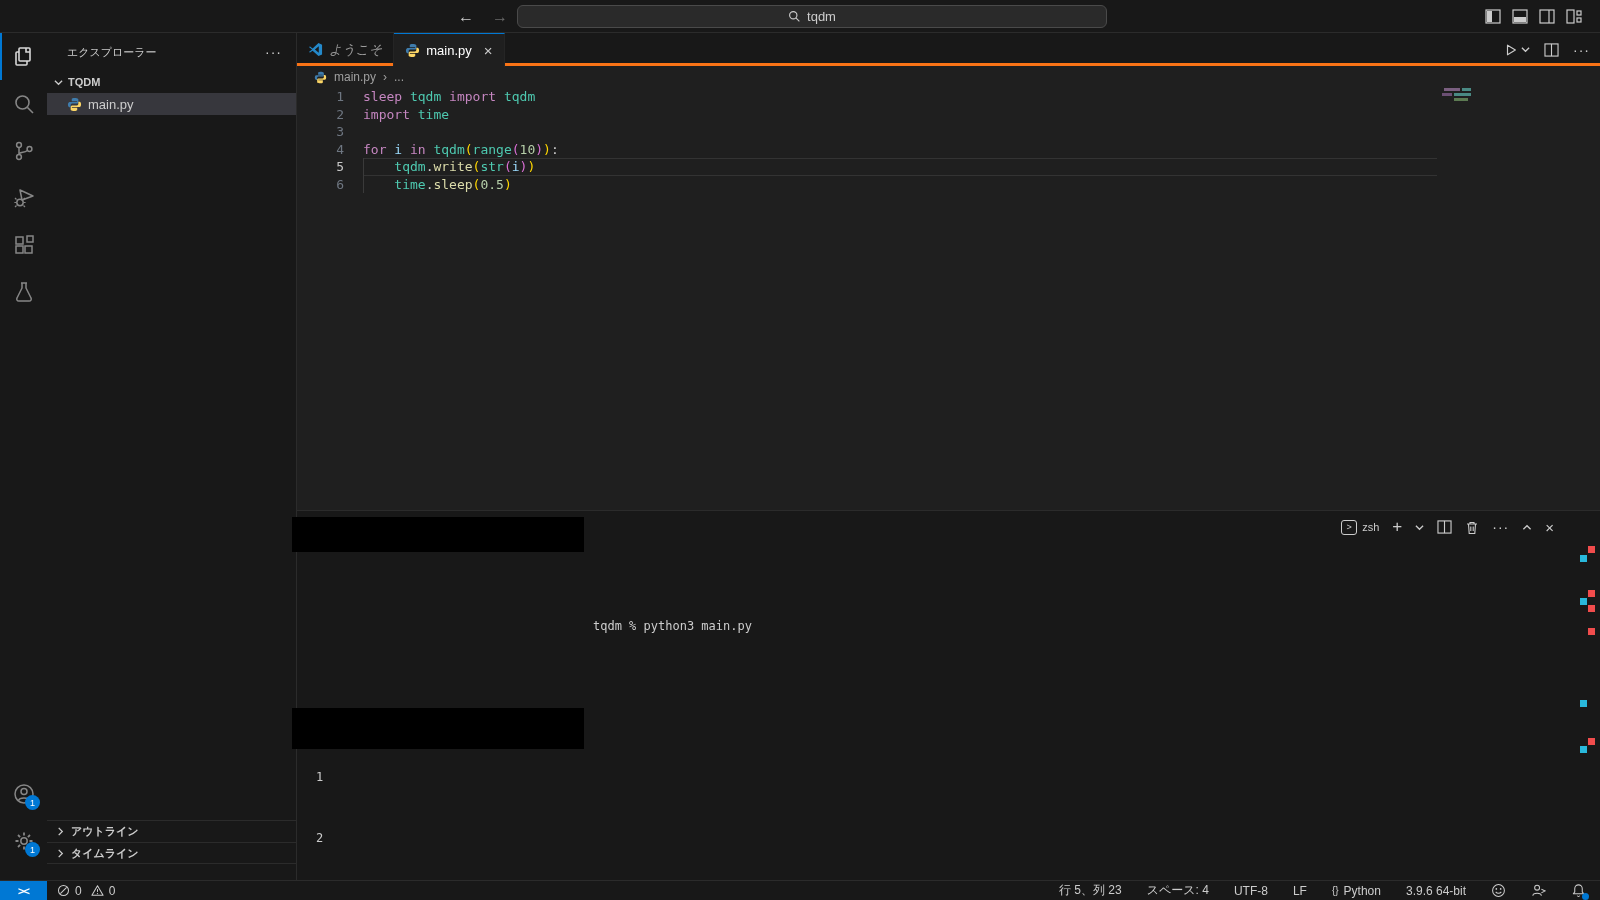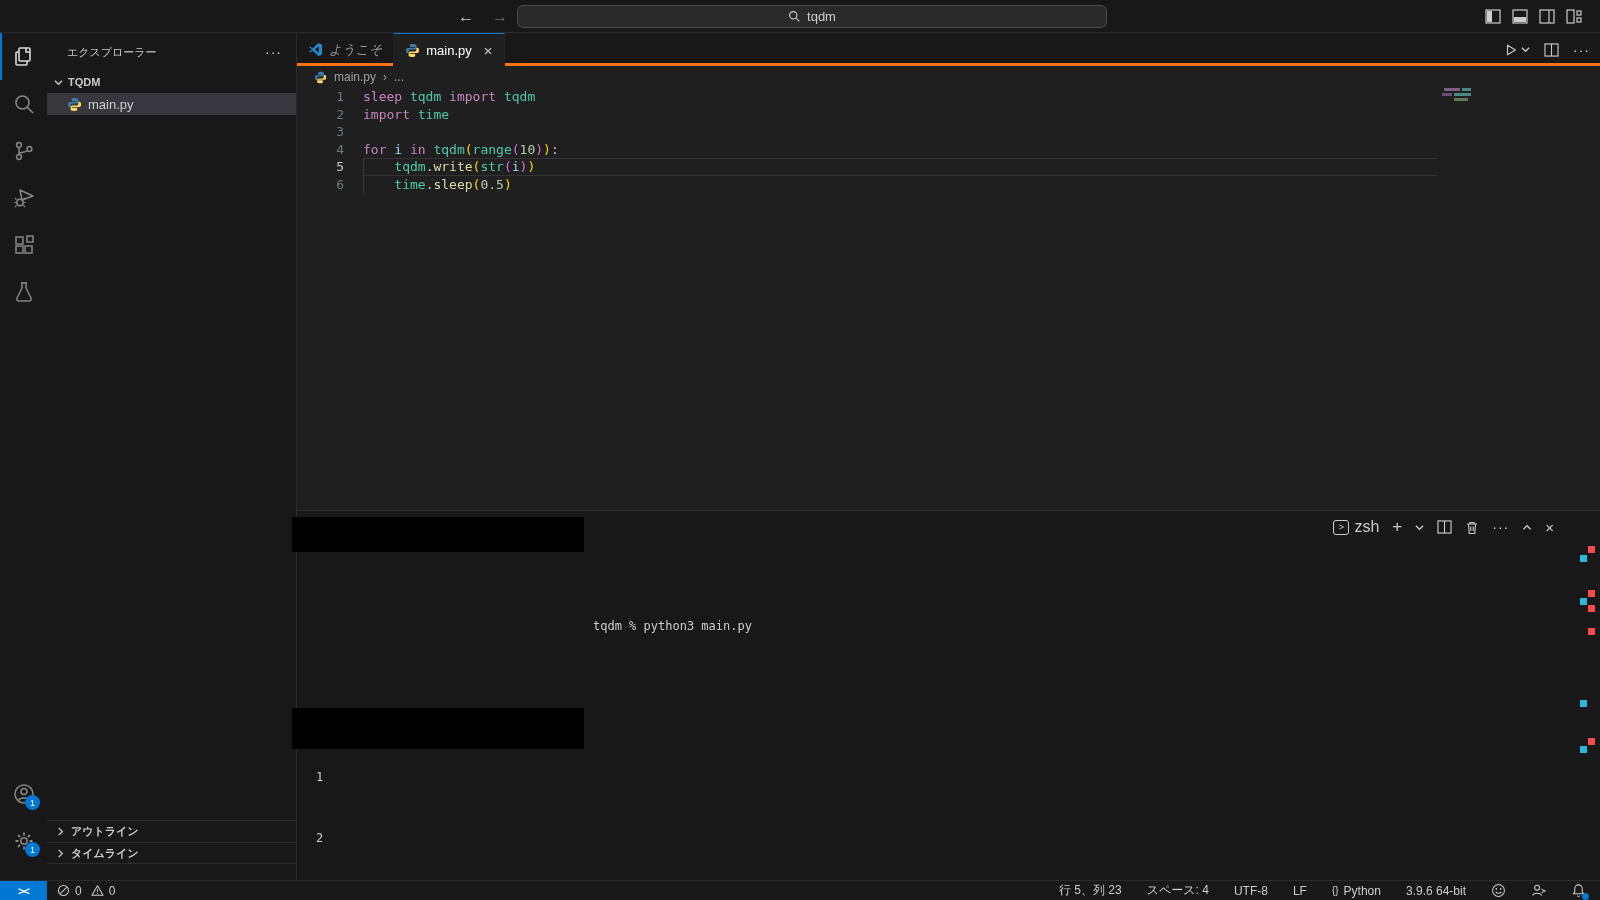--- a/index.html
+++ b/index.html
@@ -83,21 +83,21 @@
   .minimap { position:absolute; left:1145px; top:55px; width:32px; height:20px; }
   .minimap div { position:absolute; height:3px; }
 
   
   .panel { position:absolute; left:0; top:477px; width:1303px; height:370px;
            background:#181818; border-top:1px solid #2b2b2b; color:#cccccc; }
   .panel-actions { position:absolute; top:7px; right:46px; display:flex; gap:13px;
                    align-items:center; height:18px; color:#cccccc; font-size:12px; }
   .term-ico { width:16px; height:15px; border:1px solid #cccccc; border-radius:3px;
               display:flex; align-items:center; justify-content:center; font-size:9px; }
-  .pa-text { font-size:16px;text-align:center; }
+  .pa-text { font-size:11px;text-align:center; }
   .term-flow { position:absolute; left:19px; top:32px; font-family:"DejaVu Sans Mono", monospace;
                font-size:12px; line-height:14.3px; white-space:pre; color:#cccccc; }
   .trow { height:14.3px;margin-top:47px; }
   .tspacer { display:inline-block; width:277px; }
   .pbar { display:inline-block; width:975px; height:12px; background:#c9c9c9; vertical-align:-2px; }
   .tcursor { display:inline-block; width:8px; height:13px; background:#d6d6d6; vertical-align:-2px; }
   .redact { position:absolute; background:#000; z-index:5; }
   .redact1 { left:-5px; top:6px; width:292px; height:35px; }
   .redact2 { left:-5px; top:197px; width:292px; height:41px; }
   .deco { position:absolute; width:7px; height:7px; z-index:6; }

